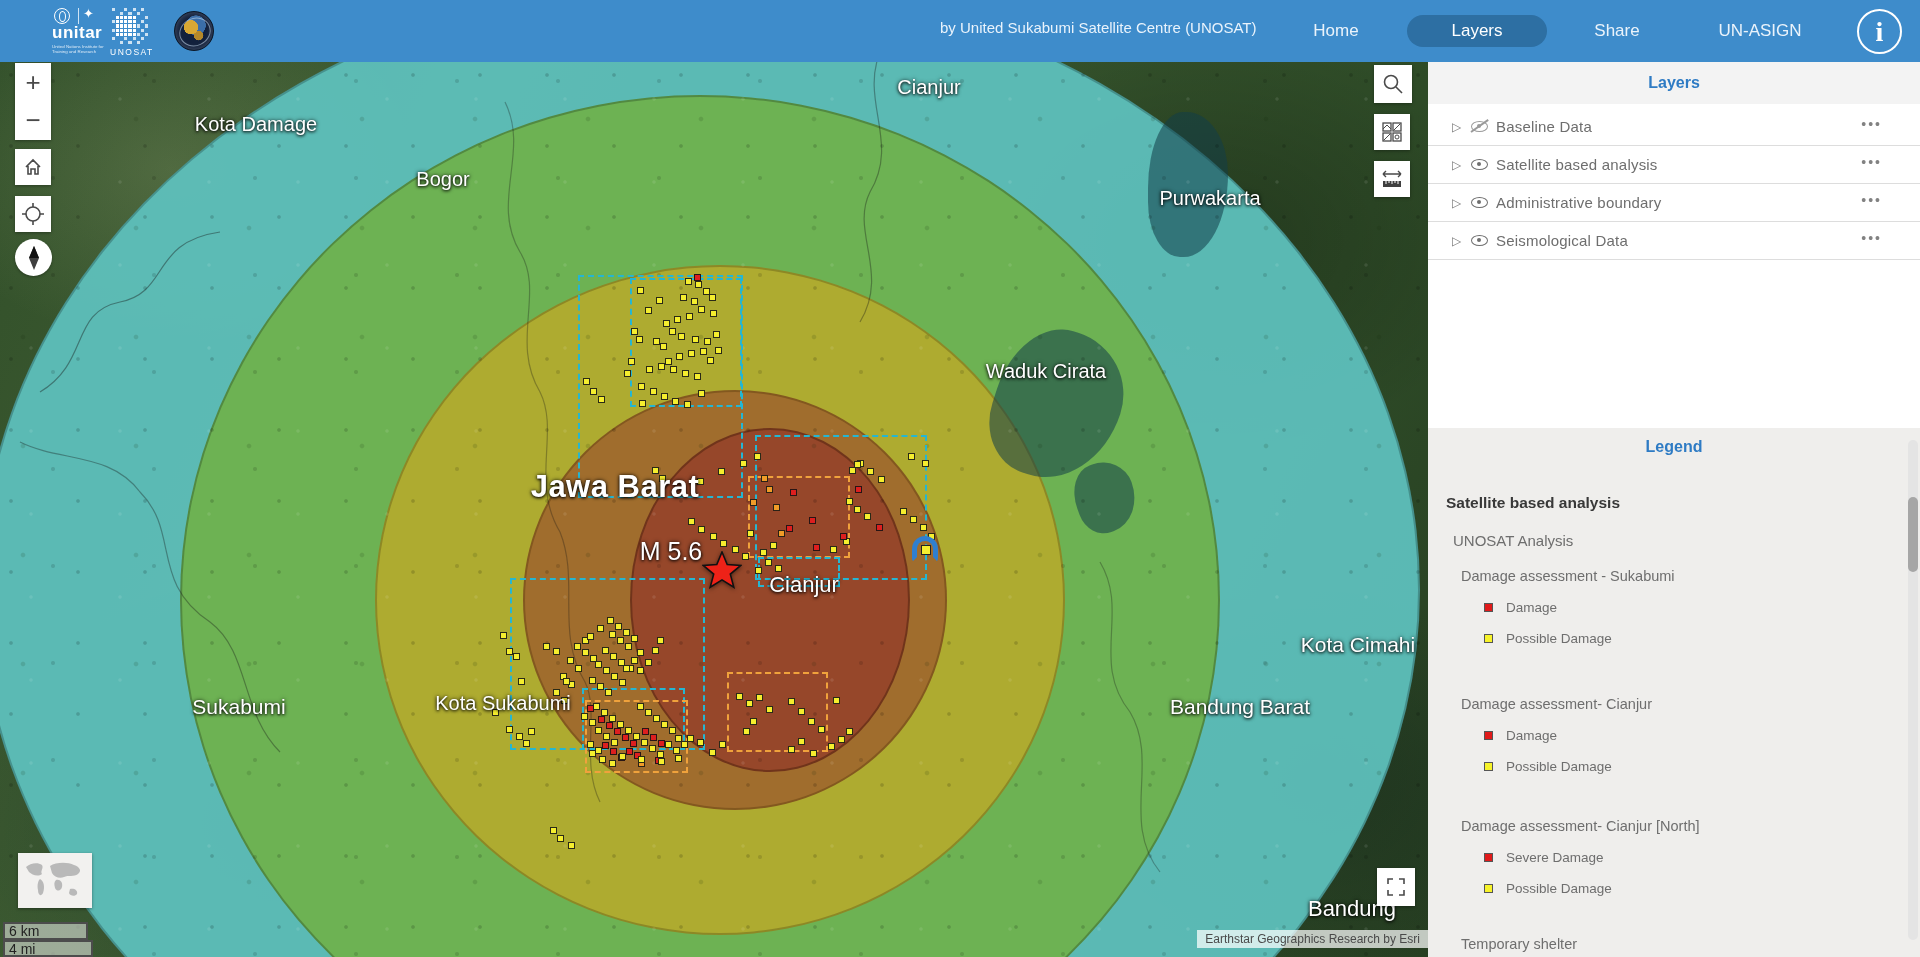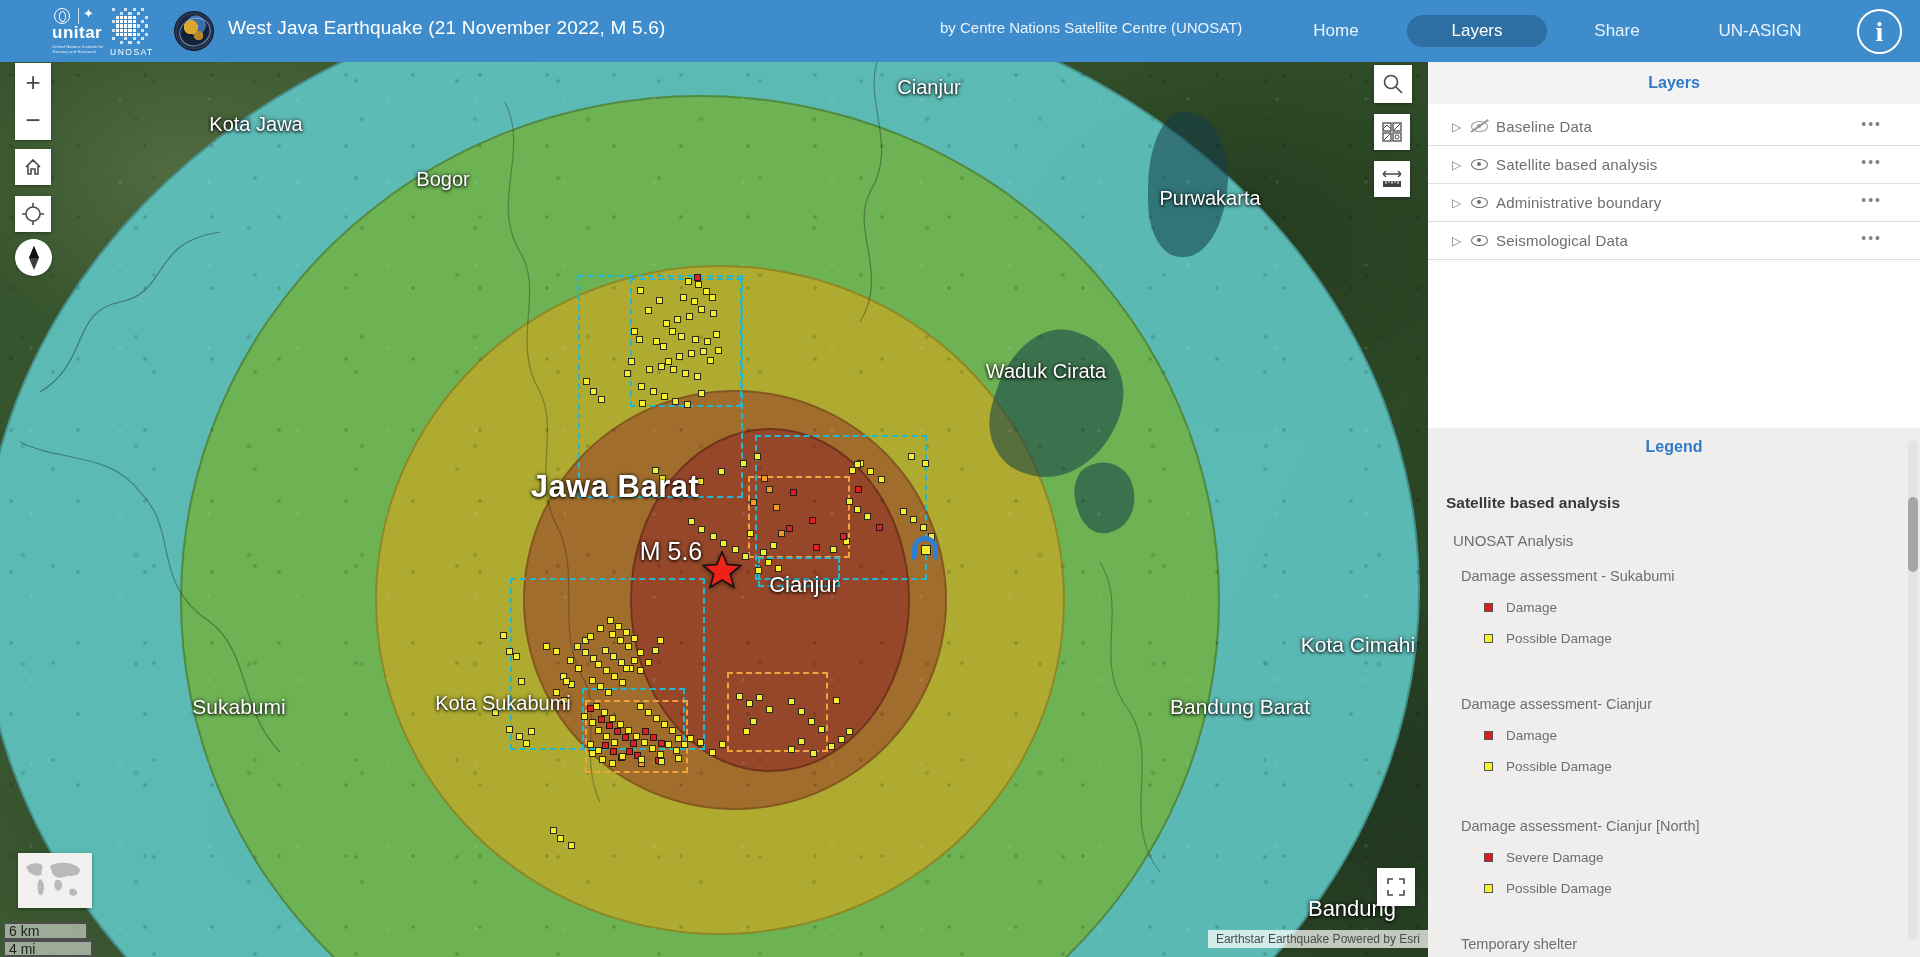--- a/index.html
+++ b/index.html
@@ -185,22 +185,21 @@
       <i style="opacity: 0.75;"></i>
       <i style="opacity: 0;"></i>
       <i style="opacity: 0.75;"></i>
       <i style="opacity: 0;"></i>
       <i style="opacity: 0.75;"></i>
       <i style="opacity: 0;"></i>
       <i style="opacity: 0;"></i>
     </div>
   <div class="unosat-txt">UNOSAT</div>
   <div class="globe"></div>
-  <div class="hdr-title">West Java Earthquake (21 November 2022, M 5.6)</div>
-  <div class="hdr-by">by Centre Nations Satellite Centre (UNOSAT)</div>
+  <div class="hdr-by">by United Sukabumi Satellite Centre (UNOSAT)</div>
   <div class="nav-item" style="left:1300px;width:72px;">Home</div>
   <div class="nav-pill" style="background: rgb(45, 111, 163);">Layers</div>
   <div class="nav-item" style="left:1580px;width:74px;">Share</div>
   <div class="nav-item" style="left:1712px;width:96px;">UN-ASIGN</div>
   <div class="info-btn">i</div>
 </div>
 
 <div class="map" id="map">
   <div class="mottle"></div>
 
@@ -453,21 +452,21 @@
     </div>
 
   <svg class="star-svg" style="left:702px;top:489px;" width="40" height="38" viewBox="0 0 40 38">
     <polygon points="20,1 25.2,13.6 38.8,14.4 28.3,23.1 31.8,36.3 20,28.9 8.2,36.3 11.7,23.1 1.2,14.4 14.8,13.6" fill="#ee2218" stroke="#111" stroke-width="1.6"></polygon>
   </svg>
 
   <div class="blue-marker" style="left:912px;top:474px;"></div>
 
   <div id="lbl-layer">
       <span class="maplabel" style="left: 929px; top: 25px; font-size: 20px;">Cianjur</span>
-      <span class="maplabel" style="left: 256px; top: 62px; font-size: 20px;">Kota Jawa</span>
+      <span class="maplabel" style="left: 256px; top: 62px; font-size: 20px;">Kota Damage</span>
       <span class="maplabel" style="left: 443px; top: 117px; font-size: 20px;">Bogor</span>
       <span class="maplabel" style="left: 1210px; top: 136px; font-size: 20px;">Purwakarta</span>
       <span class="maplabel" style="left: 1046px; top: 309px; font-size: 20px;">Waduk Cirata</span>
       <span class="maplabel" style="left: 615px; top: 425px; font-size: 31px; font-weight: bold; letter-spacing: 0.5px;">Jawa Barat</span>
       <span class="maplabel" style="left: 671px; top: 489px; font-size: 25px;">M 5.6</span>
       <span class="maplabel" style="left: 804px; top: 523px; font-size: 22px;">Cianjur</span>
       <span class="maplabel" style="left: 1358px; top: 583px; font-size: 21px;">Kota Cimahi</span>
       <span class="maplabel" style="left: 239px; top: 645px; font-size: 21px;">Sukabumi</span>
       <span class="maplabel" style="left: 503px; top: 641px; font-size: 20px;">Kota Sukabumi</span>
       <span class="maplabel" style="left: 1240px; top: 645px; font-size: 21px;">Bandung Barat</span>
@@ -532,21 +531,21 @@
       <path d="M8,14 C12,10 20,9 24,12 C26,15 22,18 24,21 C20,24 14,22 11,19 Z" fill="#b9b9b9"></path>
       <path d="M22,26 C26,28 27,34 25,40 C23,44 20,42 20,37 C19,32 20,28 22,26 Z" fill="#b9b9b9"></path>
       <path d="M32,13 C38,9 50,9 56,12 C62,14 64,18 60,21 C56,24 50,22 46,24 C42,26 36,24 34,20 Z" fill="#b9b9b9"></path>
       <path d="M38,27 C42,26 45,29 44,34 C43,38 39,39 37,35 C36,31 36,29 38,27 Z" fill="#b9b9b9"></path>
       <path d="M52,36 C56,35 60,37 59,41 C57,44 52,43 51,40 Z" fill="#b9b9b9"></path>
     </svg>
   </div>
   <div class="scalebar" style="left:3px;top:860px;width:85px;height:18px;"><span>6 km</span></div>
   <div class="scalebar" style="left:3px;top:878px;width:90px;height:17px;"><span>4 mi</span></div>
 
-  <div class="attrib">Earthstar Earthquake   Powered by Esri</div>
+  <div class="attrib">Earthstar Geographics   Research by Esri</div>
 </div>
 
 <div class="panel">
   <div class="panel-hdr" style="top:0;">Layers</div>
 
   <div class="lrow" style="top:46px;">
     <span class="tri">▷</span>
     <span class="eye slashed" id="eye0">
         <span class="slash"></span>
       </span>

